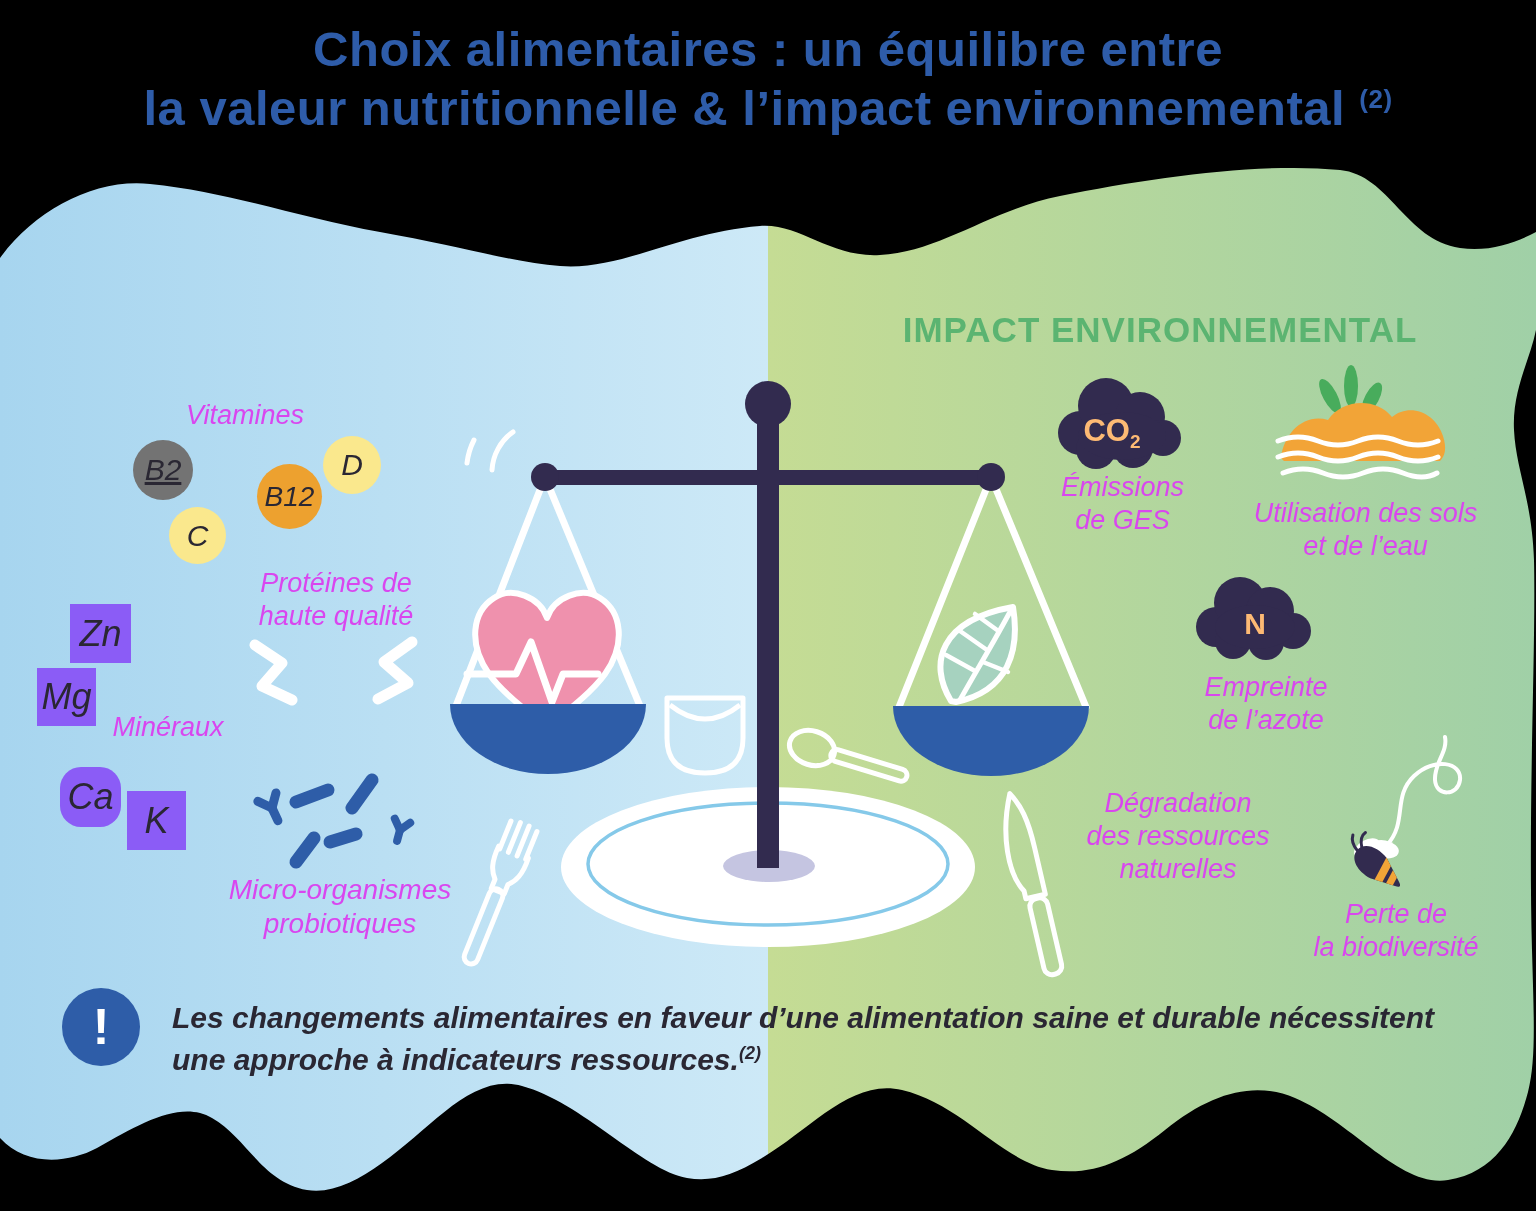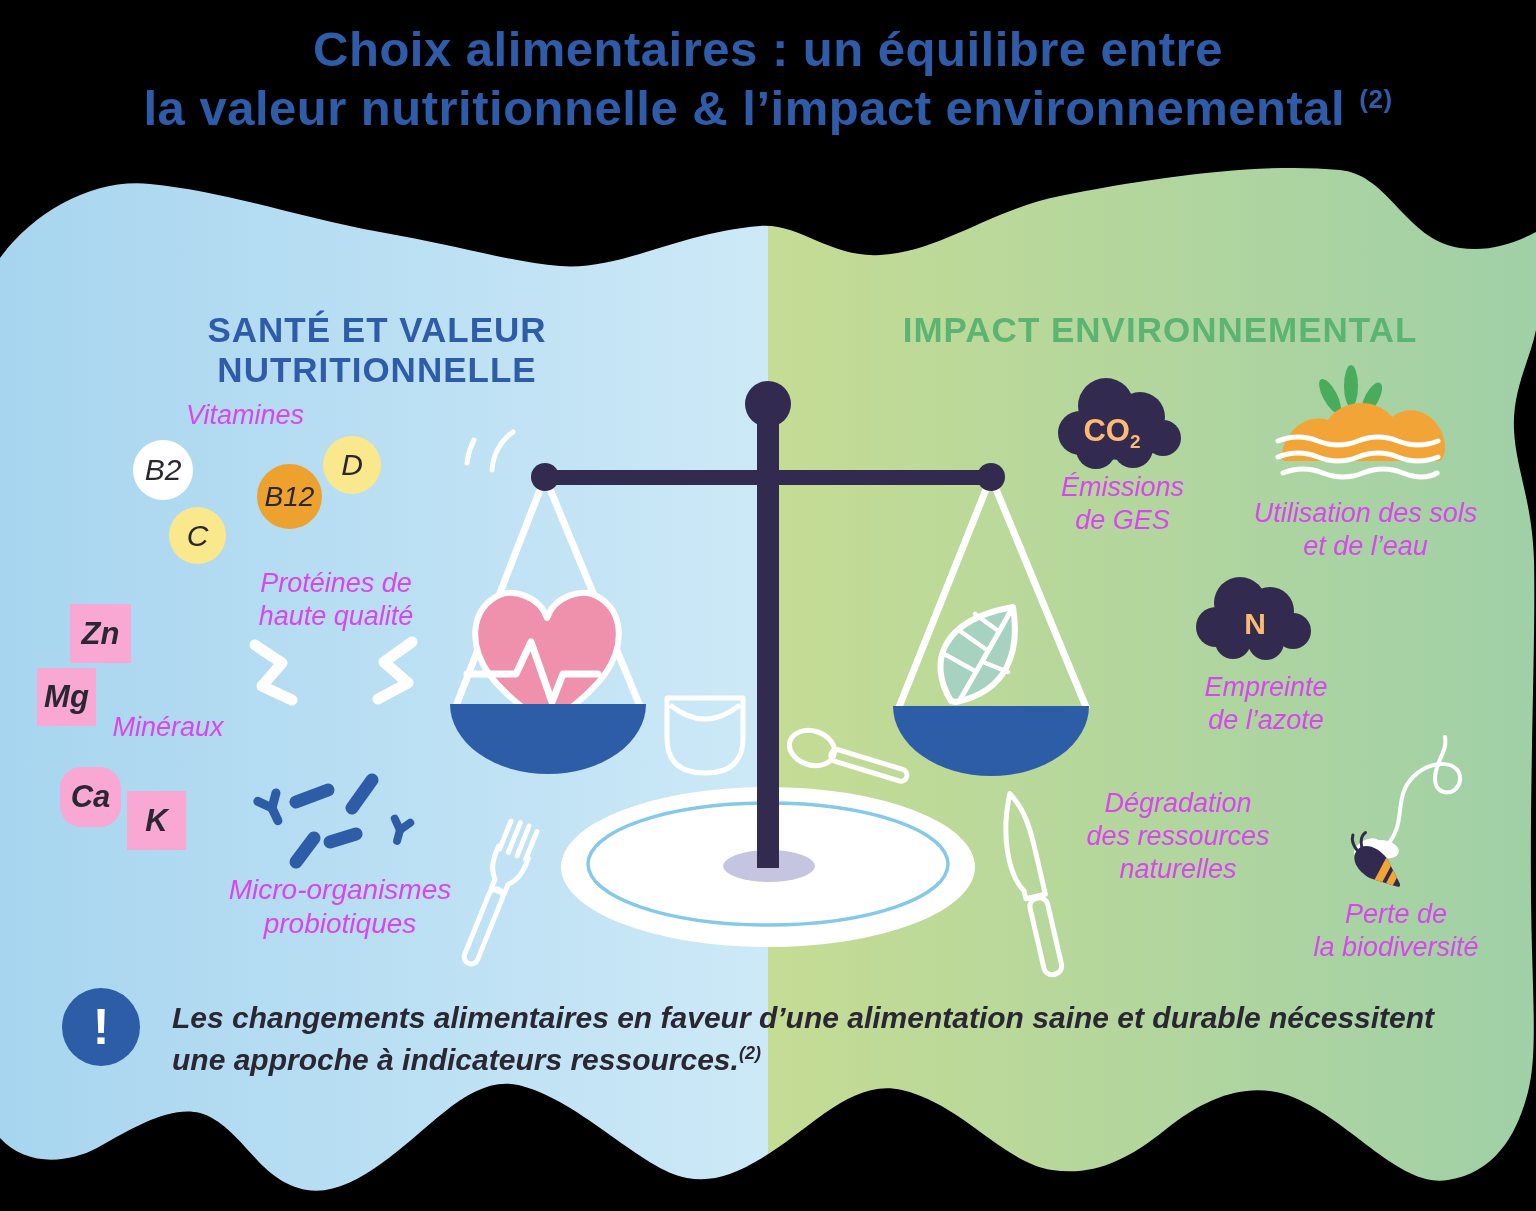--- a/index.html
+++ b/index.html
@@ -22,27 +22,27 @@
   .lbl-mineraux    { left:103px;  top:711px; width:130px; }
   .lbl-probiotics  { left:225px;  top:873px; width:230px; font-size:28px; }
   .lbl-emissions   { left:1040px; top:471px; width:165px; }
   .lbl-sols        { left:1243px; top:497px; width:245px; }
   .lbl-azote       { left:1186px; top:671px; width:160px; }
   .lbl-degradation { left:1058px; top:787px; width:240px; }
   .lbl-biodiv      { left:1276px; top:898px; width:240px; }
 
   .vit { position:absolute; border-radius:50%; display:flex; align-items:center; justify-content:center;
          font-style:italic; font-size:30px; color:#2A2733; }
-  .vit-b2  { left:133px; top:440px; width:60px; height:60px; background:#ffffff; }
+  .vit-b2  { left:133px; top:440px; width:60px; height:60px; background:#737373;text-decoration:underline; }
   .vit-b12 { left:241px; top:464px; width:65px; height:65px; background:#EDA12F; font-size:28px;margin-left:16px; }
   .vit-c   { left:169px; top:507px; width:57px; height:57px; background:#FAE88D; }
   .vit-d   { left:323px; top:436px; width:58px; height:58px; background:#FAE88D; }
 
-  .min { position:absolute; background:#f9a8d4; display:flex; align-items:center; justify-content:center;
-         font-style:italic; font-size:31px; color:#2A2733;font-weight:bold; }
+  .min { position:absolute; background:#8b5cf6; display:flex; align-items:center; justify-content:center;
+         font-style:italic; font-size:36px; color:#2A2733; }
   .min-zn { left:70px;  top:604px; width:61px; height:59px; }
   .min-mg { left:37px;  top:668px; width:59px; height:58px; }
   .min-ca { left:60px;  top:767px; width:61px; height:60px;border-radius:21px; }
   .min-k  { left:127px; top:791px; width:59px; height:59px; }
 
   .cloud-txt { position:absolute; color:#fdba74; font-weight:700; text-align:center; }
   .co2-txt { left:1062px; top:413px; width:100px; font-size:31px; }
   .co2-txt sub { font-size:19px; }
   .n-txt   { left:1215px; top:607px; width:80px; font-size:30px; }
 
@@ -221,21 +221,20 @@
         <rect x="16" y="-12" width="7" height="24" fill="#F2A437" transform="rotate(-12 19 0)"></rect>
       </g>
     </g>
   </svg>
 
   <div class="abs title">
     <div>Choix alimentaires : un équilibre entre</div>
     <div><span>la valeur nutritionnelle &amp; l’impact environnemental</span> <sup>(2)</sup></div>
   </div>
 
-  <div class="abs hdr hdr-left">SANTÉ ET VALEUR NUTRITIONNELLE</div>
   <div class="abs hdr hdr-right">IMPACT ENVIRONNEMENTAL</div>
 
   <div class="abs lbl lbl-vitamines">Vitamines</div>
   <div class="vit vit-b2">B2</div>
   <div class="vit vit-b12">B12</div>
   <div class="vit vit-c">C</div>
   <div class="vit vit-d">D</div>
 
   <div class="min min-zn">Zn</div>
   <div class="min min-mg">Mg</div>

